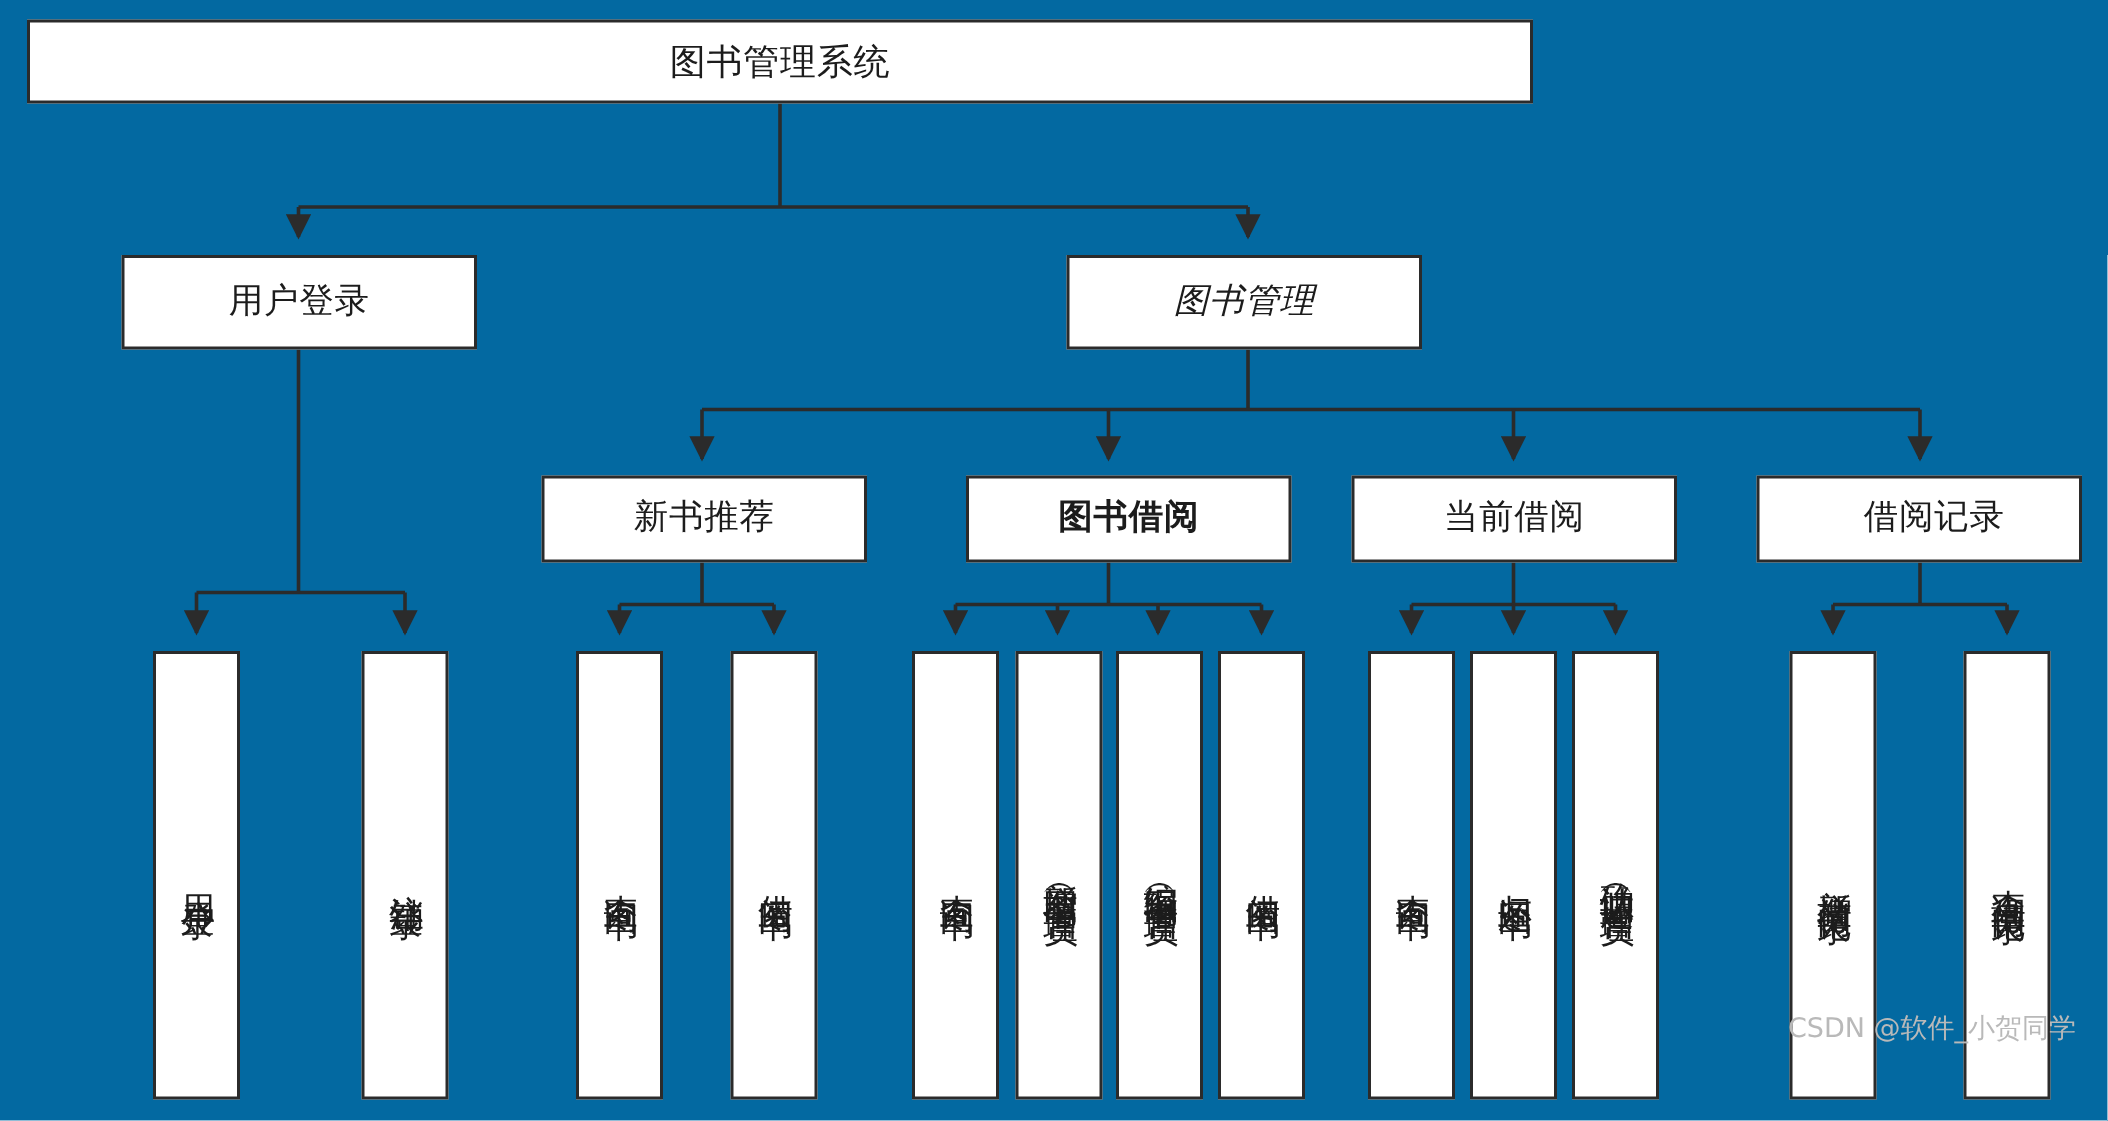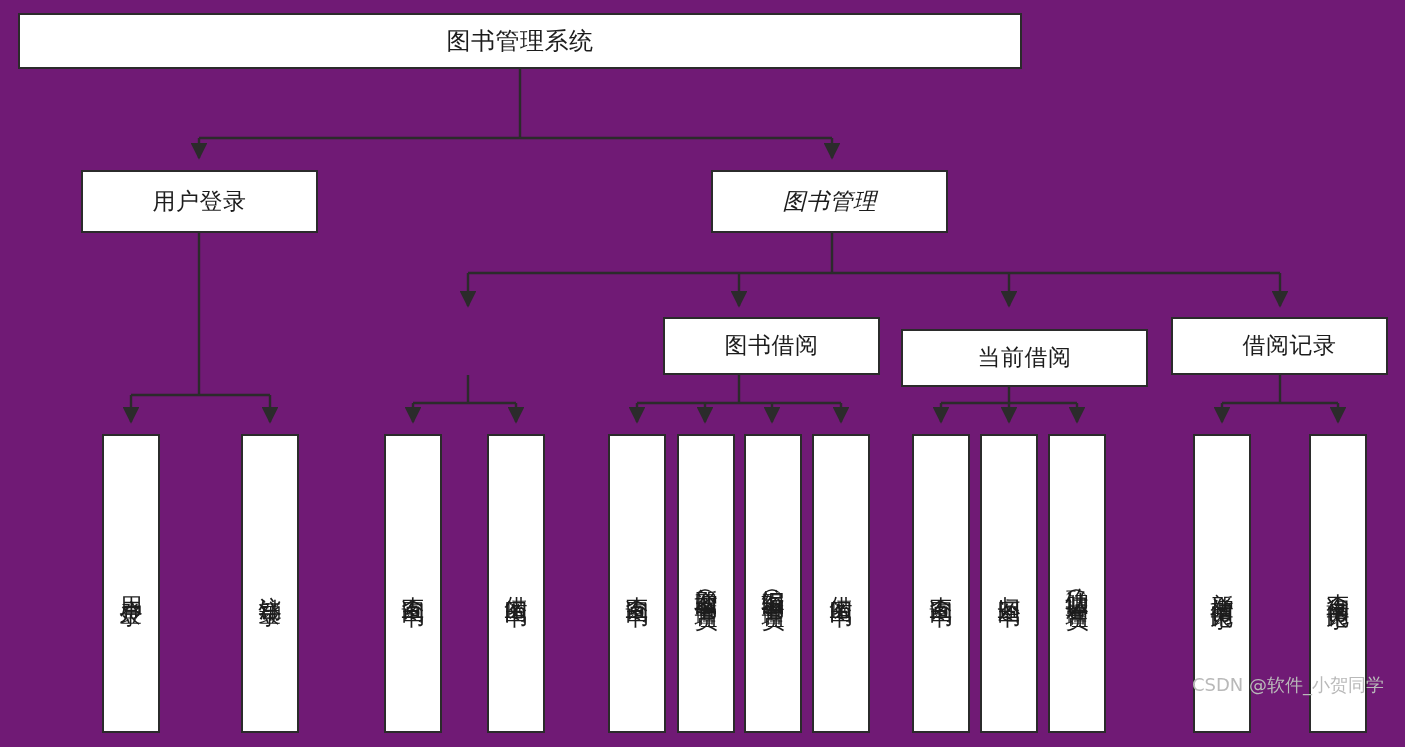--- a/index.html
+++ b/index.html
@@ -7,21 +7,21 @@
     padding: 0;
     background: #ffffff;
   }
   body {
     font-family: "DejaVu Sans", "Liberation Sans", sans-serif;
   }
   #canvas {
     position: relative;
     width: 1405px;
     height: 747px;
-    background: #701a75;
+    background: #0369a1;
     overflow: hidden;
   }
   #wires {
     position: absolute;
     left: 0;
     top: 0;
     width: 1405px;
     height: 747px;
     pointer-events: none;
   }
@@ -132,24 +132,27 @@
     <span class="label">图书管理系统</span>
   </div>
 
   <div class="node h" style="left:81px; top:170px; width:237px; height:63px;">
     <span class="label">用户登录</span>
   </div>
   <div class="node h" style="left:711px; top:170px; width:237px; height:63px;font-style:italic;">
     <span class="label">图书管理</span>
   </div>
 
-  <div class="node h" style="left:663px; top:317px; width:217px; height:58px;">
+  <div class="node h" style="left:361px; top:317px; width:217px; height:58px;">
+    <span class="label">新书推荐</span>
+  </div>
+  <div class="node h" style="left:644px; top:317px; width:217px; height:58px;font-weight:bold;">
     <span class="label">图书借阅</span>
   </div>
-  <div class="node h" style="left:901px; top:317px; width:247px; height:58px;margin-top:12px;">
+  <div class="node h" style="left:901px; top:317px; width:217px; height:58px;">
     <span class="label">当前借阅</span>
   </div>
   <div class="node h" style="left:1171px; top:317px; width:217px; height:58px;padding-left:20px;">
     <span class="label">借阅记录</span>
   </div>
 
   <div class="node v" style="left:102px; top:434px; width:58px; height:299px;">
     <span class="label">用户登录</span>
   </div>
   <div class="node v" style="left:241px; top:434px; width:58px; height:299px;">

